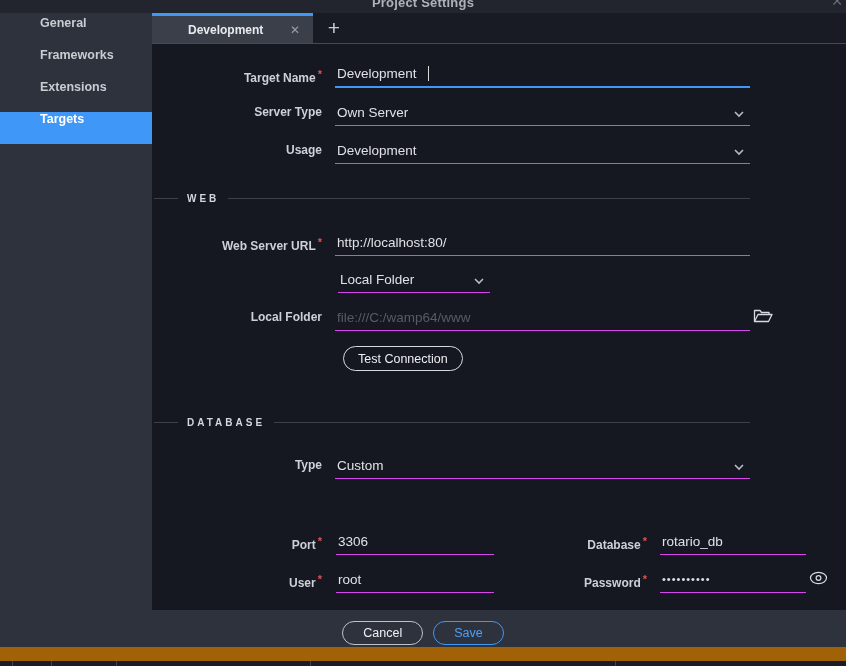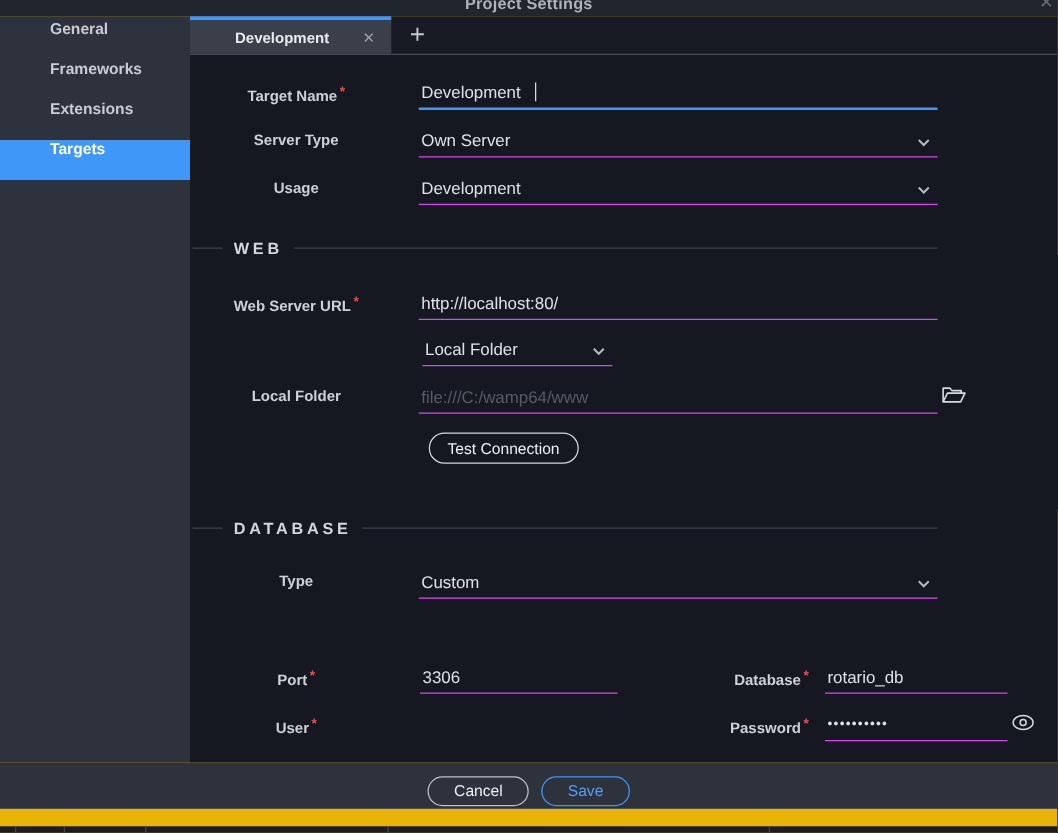--- a/index.html
+++ b/index.html
@@ -1,19 +1,19 @@
 <!DOCTYPE html>
 <html><head>
 <meta charset="utf-8">
 <style>
   * { box-sizing: border-box; margin: 0; padding: 0; }
   html,body { background:#10131a; }
   body { font-family: "Liberation Sans", sans-serif; }
 
-  .screen { position:relative; width:846px; height:666px; overflow:hidden; background:#eab308; }
+  .screen { position:relative; width:846px; height:666px; overflow:hidden; background:#a16207; }
 
   
   .titlebar { position:absolute; left:0; top:0; width:846px; height:13px; background:#22252e; overflow:hidden; }
   .titlebar .title { position:absolute; top:-5px; left:0; width:100%; text-align:center;
                      font-size:13px; font-weight:bold; color:#aeb2ba; letter-spacing:.2px; }
   .titlebar .close { position:absolute; top:-7px; right:3px; font-size:14px; color:#696e78; cursor:pointer; }
 
   
   .sidebar { position:absolute; left:0; top:13px; width:152px; height:597px; background:#2e323c; padding-top:3px; }
   .side-item { height:32px; display:flex; align-items:flex-start; padding-left:40px;
@@ -27,38 +27,38 @@
          padding-left:36px; cursor:pointer; }
   .tab-label { font-size:12px; font-weight:bold; color:#e8eaee; }
   .tab-close { margin-left:auto; margin-right:13px; font-size:12px; color:#9aa0a9; cursor:pointer; }
   .tab-add { width:42px; display:flex; align-items:center; justify-content:center;
              font-size:21px; font-weight:normal; color:#c6cad1; cursor:pointer; }
 
   
   .panel { position:absolute; left:152px; top:44px; width:694px; height:566px; background:#151821; }
 
   .frow { position:absolute; left:0; width:694px; height:26px; }
-  .flabel { position:absolute; left:0; top:0; width:170px; height:26px; text-align:center;
+  .flabel { position:absolute; left:0; top:0; width:170px; height:26px; text-align:right;
             font-size:12px; font-weight:bold; color:#cdd0d6; line-height:24px; }
   .req { color:#e05252; font-size:11px; vertical-align:4px; margin-left:2px; }
   .ffield { position:absolute; top:0; height:26px; border-bottom:1px solid #d946ef; }
   .ffield.focused { border-bottom:2px solid #3f97f8; }
   .fvalue { position:absolute; left:2px; bottom:5px; font-size:13.5px; color:#dfe1e6; white-space:nowrap; }
   .fvalue.placeholder { color:#565b66; }
   .caret { display:inline-block; width:1px; height:15px; background:#d8dade; vertical-align:-2px; margin-left:1px; }
   .chevron { position:absolute; right:5px; bottom:7px; width:12px; height:8px; }
   .chevron svg { display:block; }
 
   .flabel2 { position:absolute; top:0; width:153px; height:26px; text-align:right;
              font-size:12px; font-weight:bold; color:#cdd0d6; line-height:24px; }
 
   .section { position:absolute; left:2px; width:596px; height:18px; display:flex; align-items:center; gap:9px; }
   .sec-line-s { width:24px; height:1px; background:#3b404b; }
   .sec-line-l { flex:1; height:1px; background:#3b404b; }
-  .sec-title { font-size:13px; font-weight:bold; letter-spacing:3px; color:#d3d6dc; }
+  .sec-title { font-size:10px; font-weight:bold; letter-spacing:3px; color:#d3d6dc; }
 
   .pill-btn { position:absolute; height:25px; border:1px solid #d6d9de; border-radius:13px; background:transparent;
               color:#eceef1; font-size:12.5px; font-family:"Liberation Sans",sans-serif; padding:0 14px; cursor:pointer; }
 
   .icon-btn { position:absolute; cursor:pointer; }
   .icon-btn svg { display:block; }
 
   
   .footer { position:absolute; left:0; top:610px; width:846px; height:37px; background:#2e323c;
             display:flex; justify-content:center; gap:10px; padding-top:11px; }
@@ -212,20 +212,23 @@
       </div>
       <div class="ffield" style="left:508px;width:146px">
         <span class="fvalue">rotario_db</span>
       </div>
     </div>
 
     <div class="frow" style="top:523px">
       <div class="flabel">
         <span>User</span><span class="req">*</span>
       </div>
+      <div class="ffield" style="left:184px;width:158px">
+        <span class="fvalue">root</span>
+      </div>
       <div class="flabel2" style="left:342px">
         <span>Password</span><span class="req">*</span>
       </div>
       <div class="ffield" style="left:508px;width:146px">
         <span class="fvalue" style="font-size:11px;letter-spacing:1px;bottom:7px">••••••••••</span>
       </div>
       <div class="icon-btn" style="left:657px;top:4px">
         <svg width="19" height="14" viewBox="0 0 19 14">
           <ellipse cx="9.5" cy="7" rx="8" ry="5.6" fill="none" stroke="#d6d9de" stroke-width="1.2"></ellipse>
           <circle cx="9.5" cy="7" r="2.4" fill="none" stroke="#d6d9de" stroke-width="1.2"></circle>

